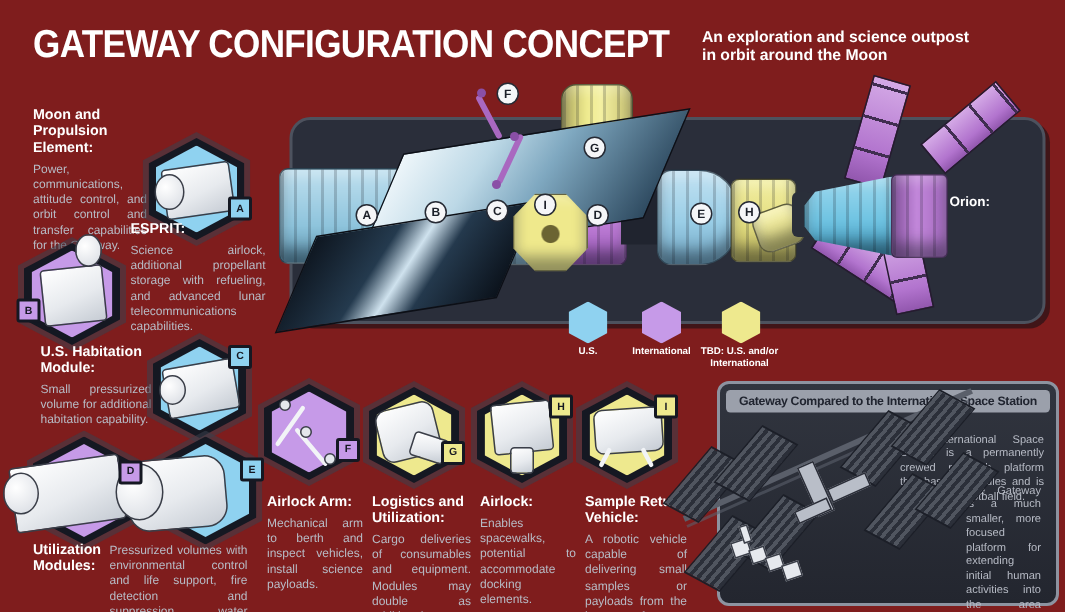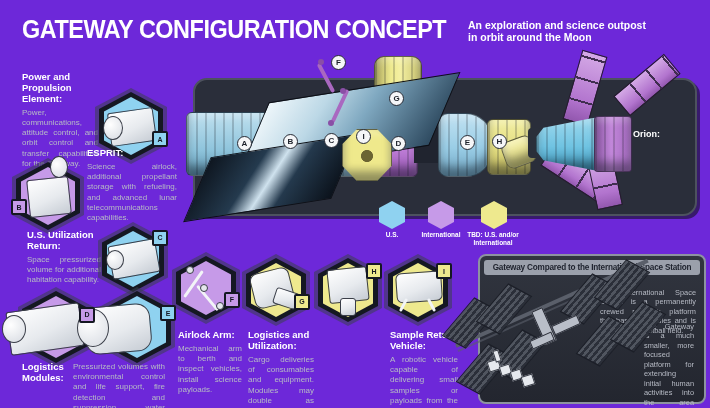--- a/index.html
+++ b/index.html
@@ -1,16 +1,16 @@
 <!DOCTYPE html>
 <html><head>
 <meta charset="utf-8">
 <style>
   html,body{margin:0;padding:0;background:#1b1e27;}
-  .canvas{position:relative;width:710px;height:408px;background:#6d28d9;overflow:hidden;
+  .canvas{position:relative;width:710px;height:408px;background:#7f1d1d;overflow:hidden;
           font-family:"Liberation Sans",sans-serif;-webkit-font-smoothing:antialiased;}
   :root{
     --blue:#8fd2f0; --purple:#c69ae8; --yellow:#eee98e;
     --ink:#161923; --txt:#b7bbc5; --white:#f5f6f8;
   }
   
   .frame{position:absolute;left:193px;top:78px;width:500px;height:134px;
          border:2px solid #4d525e;border-radius:14px;background:#2a2e3a;
          box-shadow:3px 3px 0 rgba(12,14,20,.55);}
   
@@ -172,21 +172,21 @@
     <div class="badge" style="left:324px;top:133px;">C</div>
     <div class="badge" style="left:391px;top:136px;">D</div>
     <div class="badge" style="left:460px;top:135px;">E</div>
     <div class="badge" style="left:331px;top:55px;">F</div>
     <div class="badge" style="left:389px;top:91px;">G</div>
     <div class="badge" style="left:492px;top:134px;">H</div>
     <div class="badge" style="left:356px;top:129px;">I</div>
   </div>
 
   <div class="tblock" style="left:22px;top:72px;width:76px;">
-    <p class="heading">Power and Propulsion Element:</p>
+    <p class="heading">Moon and Propulsion Element:</p>
     <p class="body">Power, communications, attitude control, and orbit control and transfer capabilities for the Gateway.</p>
   </div>
   <div class="hexicon" style="left:99px;top:92px;width:64px;height:68px;">
     <div class="halo hexshape"></div>
       <div class="ring hexshape"></div>
     <div class="fill hexshape" style="background:var(--blue);"></div>
     <div class="art-box" style="left:10px;top:18px;width:44px;height:32px;transform:rotate(-8deg);"></div>
     <div class="art-dome" style="left:4px;top:24px;width:18px;height:22px;"></div>
     <div class="tab" style="right:-5px;top:58%;background:var(--blue);">A</div>
   </div>
@@ -198,22 +198,22 @@
     <div class="art-box" style="left:12px;top:16px;width:40px;height:36px;transform:rotate(-6deg);"></div>
     <div class="art-dome" style="left:34px;top:-6px;width:16px;height:20px;"></div>
     <div class="tab" style="left:-5px;top:55%;background:var(--purple);">B</div>
   </div>
   <div class="tblock" style="left:87px;top:148px;width:90px;">
     <p class="heading">ESPRIT:</p>
     <p class="body">Science airlock, additional propellant storage with refueling, and advanced lunar telecommunications capabilities.</p>
   </div>
 
   <div class="tblock" style="left:27px;top:230px;width:74px;">
-    <p class="heading">U.S. Utilization Return:</p>
-    <p class="body">Space pressurized volume for additional habitation capability.</p>
+    <p class="heading">U.S. Habitation Module:</p>
+    <p class="body">Small pressurized volume for additional habitation capability.</p>
   </div>
   <div class="hexicon" style="left:102px;top:226px;width:62px;height:66px;">
     <div class="halo hexshape"></div>
       <div class="ring hexshape"></div>
     <div class="fill hexshape" style="background:var(--blue);"></div>
     <div class="art-box" style="left:8px;top:16px;width:46px;height:32px;transform:rotate(-10deg);"></div>
     <div class="art-dome" style="left:4px;top:24px;width:16px;height:18px;"></div>
     <div class="tab" style="right:-4px;top:6%;background:var(--blue);">C</div>
   </div>
 
@@ -227,21 +227,21 @@
   </div>
   <div class="hexicon" style="left:103px;top:291px;width:68px;height:72px;">
     <div class="halo hexshape"></div>
       <div class="ring hexshape"></div>
     <div class="fill hexshape" style="background:var(--blue);"></div>
     <div class="art-box" style="left:-18px;top:14px;width:64px;height:46px;border-radius:14px;transform:rotate(-5deg);"></div>
     <div class="art-dome" style="left:-26px;top:18px;width:30px;height:36px;"></div>
     <div class="tab" style="right:-5px;top:20%;background:var(--blue);">E</div>
   </div>
   <div class="tblock" style="left:22px;top:362px;width:46px;">
-    <p class="heading">Logistics Modules:</p>
+    <p class="heading">Utilization Modules:</p>
   </div>
   <div class="tblock" style="left:73px;top:362px;width:92px;">
     <p class="body">Pressurized volumes with environmental control and life support, fire detection and suppression, water storage and distribution.</p>
   </div>
 
   <div class="hexicon" style="left:176px;top:256px;width:60px;height:64px;">
     <div class="halo hexshape"></div>
       <div class="ring hexshape"></div>
     <div class="fill hexshape" style="background:var(--purple);"></div>
     <div class="art-line" style="left:16px;top:12px;height:32px;transform:rotate(35deg);"></div>
@@ -269,20 +269,24 @@
     <p class="body">Cargo deliveries of consumables and equipment. Modules may double as additional utilization volume.</p>
   </div>
 
   <div class="hexicon" style="left:318px;top:258px;width:60px;height:64px;">
     <div class="halo hexshape"></div>
       <div class="ring hexshape"></div>
     <div class="fill hexshape" style="background:var(--yellow);"></div>
     <div class="art-box" style="left:10px;top:10px;width:38px;height:32px;transform:rotate(-6deg);"></div>
     <div class="art-box" style="left:22px;top:40px;width:14px;height:16px;border-radius:3px;"></div>
     <div class="tab" style="right:-4px;top:8%;background:var(--yellow);">H</div>
+  </div>
+  <div class="tblock" style="left:320px;top:330px;width:64px;">
+    <p class="heading">Airlock:</p>
+    <p class="body">Enables spacewalks, potential to accommodate docking elements.</p>
   </div>
 
   <div class="hexicon" style="left:388px;top:258px;width:60px;height:64px;">
     <div class="halo hexshape"></div>
       <div class="ring hexshape"></div>
     <div class="fill hexshape" style="background:var(--yellow);"></div>
     <div class="art-box" style="left:8px;top:14px;width:44px;height:28px;border-radius:6px;transform:rotate(-4deg);"></div>
     <div class="art-line" style="left:14px;top:40px;height:14px;transform:rotate(28deg);"></div>
     <div class="art-line" style="left:42px;top:40px;height:14px;transform:rotate(-28deg);"></div>
     <div class="tab" style="right:-4px;top:8%;background:var(--yellow);">I</div>

